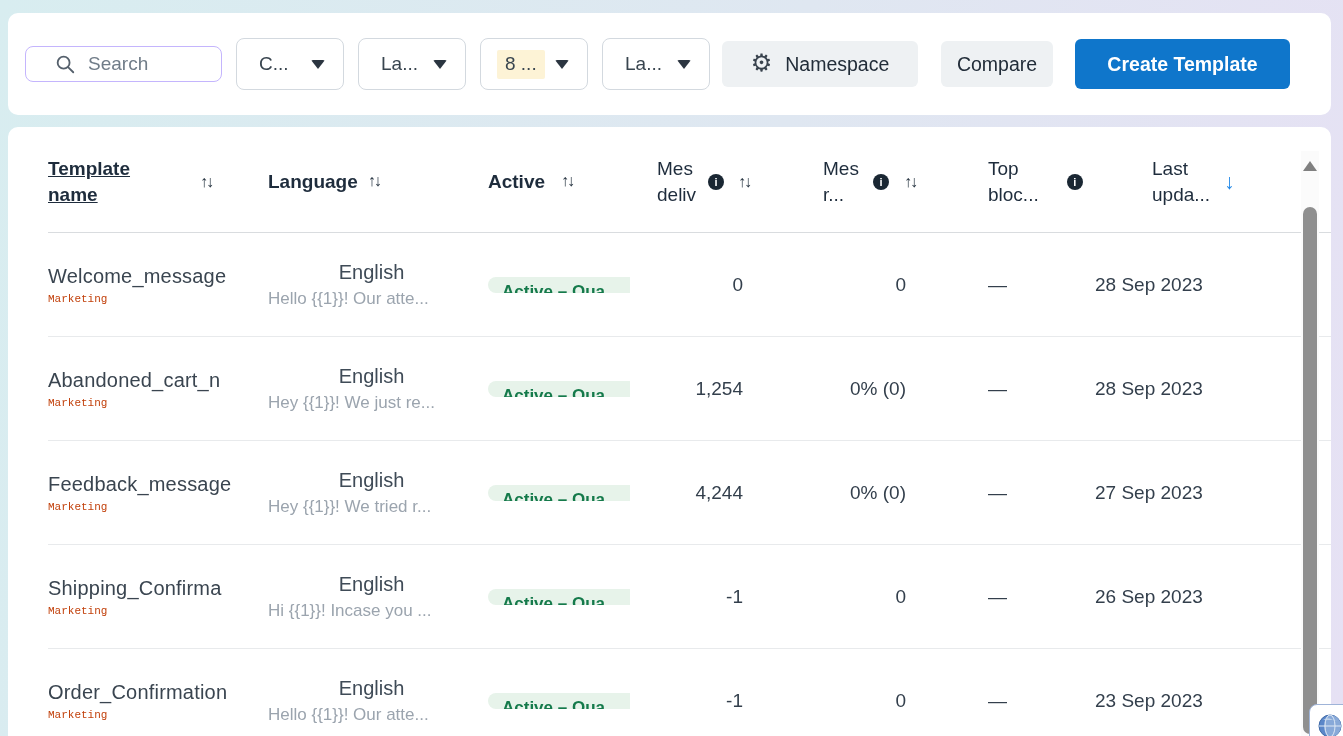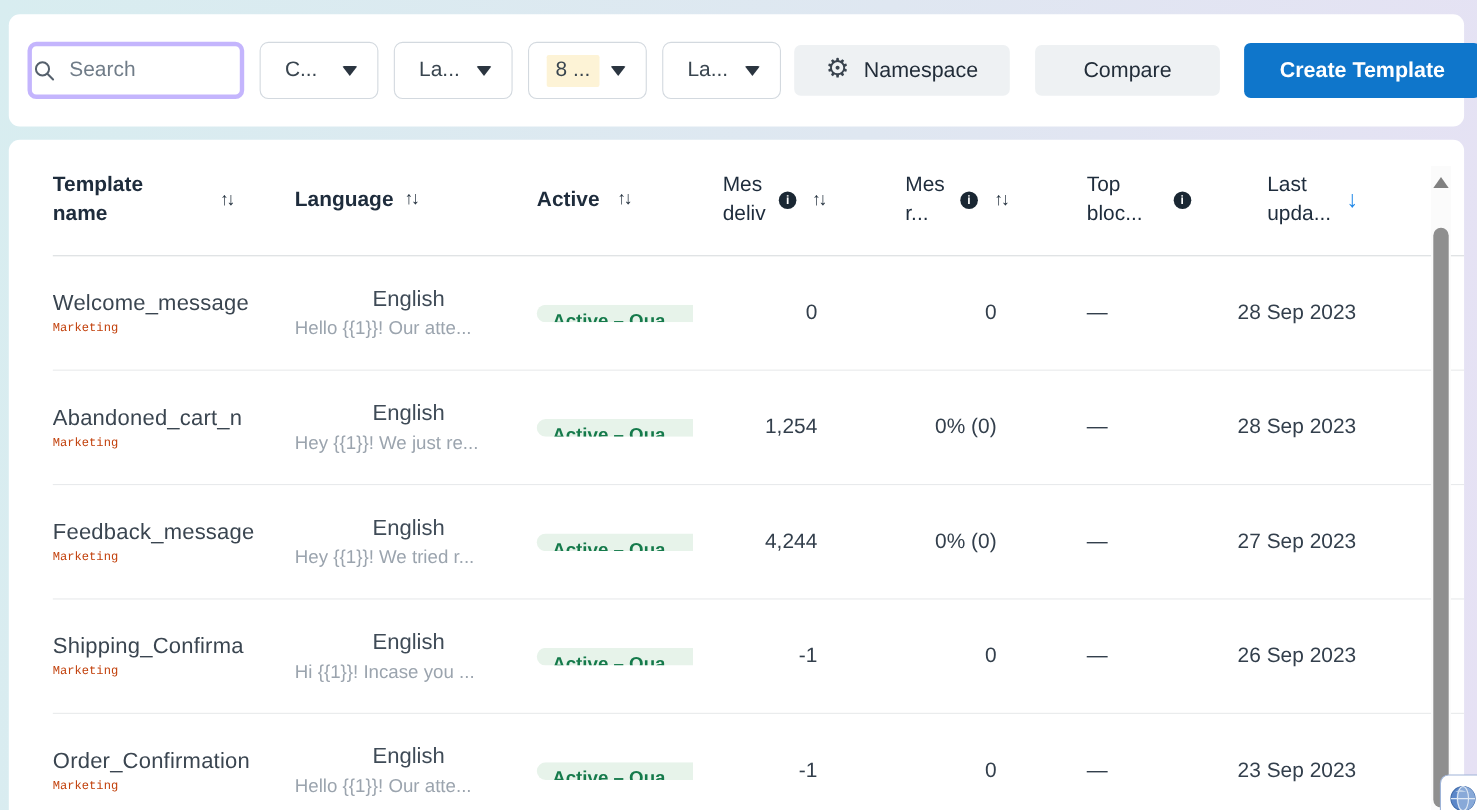--- a/index.html
+++ b/index.html
@@ -1,48 +1,48 @@
 <!DOCTYPE html>
 <html><head>
 <meta charset="utf-8">
 <style>
   html,body{margin:0;padding:0;width:1343px;height:736px;overflow:hidden;
     font-family:"Liberation Sans","DejaVu Sans",sans-serif;
     background:linear-gradient(100deg,#d8edf0 0%,#dfe7f1 55%,#e6e1f4 100%);}
   .card{background:#fff;border-radius:10px;position:absolute;left:8px;right:12px;}
   
   .toolbar{top:13px;height:102px;display:flex;align-items:center;padding:0 5px 0 17px;box-sizing:border-box;}
-  .search{width:197px;height:52px;border:4px solid #c4b5fd;border-radius:8px;display:flex;align-items:center;
-    padding:0 10px 0 0;box-sizing:border-box;background:#fff;flex:none;}
+  .search{width:197px;height:36px;border:1px solid #c4b5fd;border-radius:8px;display:flex;align-items:center;
+    padding:0 10px 0 28px;box-sizing:border-box;background:#fff;flex:none;}
   .search svg{flex:none;}
   .search input{border:none;outline:none;width:120px;margin-left:10px;font-size:19px;color:#3a4550;
     font-family:inherit;background:transparent;}
   .search input::placeholder{color:#707c88;}
   .dd{width:108px;height:52px;border:1px solid #d3d9df;border-radius:8px;background:#fff;margin-left:14px;
     display:flex;align-items:center;justify-content:space-between;padding:0 18px 0 16px;box-sizing:border-box;
     cursor:pointer;flex:none;}
   .dd .lbl{font-size:19px;color:#39454f;padding-left:6px;}
   .dd .lbl.hl{background:#fdf3d6;padding:3px 8px 4px 8px;border-radius:2px;}
   .caret{width:0;height:0;border-left:7px solid transparent;border-right:7px solid transparent;
     border-top:9px solid #2b3540;border-radius:2px;flex:none;}
   .btn-gray{height:46px;background:#eef1f3;border:none;border-radius:6px;font-family:inherit;
     font-size:19.5px;color:#222d39;font-weight:500;display:flex;align-items:center;justify-content:center;
     cursor:pointer;flex:none;}
   .btn-ns{width:196px;margin-left:12px;gap:13px;}
   .btn-ns .gear{font-size:24px;color:#39434e;line-height:1;margin-top:-2px;}
-  .btn-cmp{width:168px;margin-left:23px;}
+  .btn-cmp{width:112px;margin-left:23px;}
   .btn-blue{width:215px;height:50px;margin-left:22px;background:#0f76cb;border:none;border-radius:6px;
     font-family:inherit;font-size:19.5px;font-weight:700;color:#fff;cursor:pointer;flex:none;}
   
   .tablecard{top:127px;height:640px;overflow:hidden;}
   .grid{display:grid;grid-template-columns:207px 220px 155px 120px 160px 185px 210px;margin-left:40px;}
   .thead{height:106px;align-items:center;border-bottom:1px solid #d9dcdf;padding-top:4px;box-sizing:border-box;}
   .hc{display:flex;align-items:center;}
   .hlabel{font-size:19px;font-weight:700;color:#1e2c3c;line-height:1.35;}
-  .w1{width:108px;flex:none;}
+  .w1{width:108px;flex:none;text-decoration:underline;}
   .hlines{display:flex;flex-direction:column;font-size:19px;font-weight:400;color:#1e2c3c;line-height:1.35;}
   .hlines span{white-space:nowrap;}
   .sort{font-size:16px;color:#2a3744;letter-spacing:-2px;cursor:pointer;white-space:nowrap;}
   .c1h .sort{margin-left:44px;}
   .c2h .sort{margin-left:10px;}
   .c3h .sort{margin-left:16px;}
   .info{width:16px;height:16px;border-radius:50%;background:#1a2733;color:#fff;font-size:11px;font-weight:700;
     display:flex;align-items:center;justify-content:center;cursor:pointer;flex:none;font-style:normal;}
   .c4h{padding-left:27px;}
   .c4h .info{margin-left:12px;} .c4h .sort{margin-left:14px;}
@@ -58,21 +58,21 @@
   .tname{font-size:20px;color:#3a4550;letter-spacing:.2px;white-space:nowrap;overflow:hidden;margin-bottom:5px;}
   .tcat{font-size:11px;color:#c2410c;font-family:Liberation Mono, monospace;}
   .lang{font-size:20px;color:#3f4b57;margin-bottom:5px;text-align:center;}
   .prev{font-size:17px;color:#9ba4ae;white-space:nowrap;overflow:hidden;}
   .c3cell{overflow:hidden;}
   .badge{display:block;margin-left:13px;height:16px;line-height:30px;background:#e7f3ea;color:#157a4b;
     font-size:17px;font-weight:700;padding-left:14px;border-radius:15px 0 0 15px;white-space:nowrap;overflow:hidden;}
   .num{font-size:19px;color:#333f4c;text-align:right;}
   .c4cell{padding-right:7px;} .c5cell{padding-right:4px;}
   .dash{font-size:19px;color:#333f4c;padding-left:78px;}
-  .date{font-size:19px;color:#333f4c;text-align:center;padding-right:42px;}
+  .date{font-size:19px;color:#333f4c;text-align:left;padding-right:42px;}
   
   .sbar{position:absolute;top:24px;bottom:0;right:12px;width:18px;background:#fbfbfb;}
   .sarrow{width:0;height:0;border-left:7px solid transparent;border-right:7px solid transparent;
     border-bottom:10px solid #808080;margin:10px auto 0 auto;cursor:pointer;}
   .sthumb{position:absolute;top:56px;left:2px;width:14px;height:527px;background:#8f8f8f;border-radius:8px;cursor:pointer;}
   
   .globewrap{position:absolute;right:-8px;bottom:-12px;width:40px;height:42px;background:#fff;
     border:1px solid #9fb4d8;border-radius:8px;display:flex;align-items:center;justify-content:center;z-index:5;}
 </style>
 </head>

